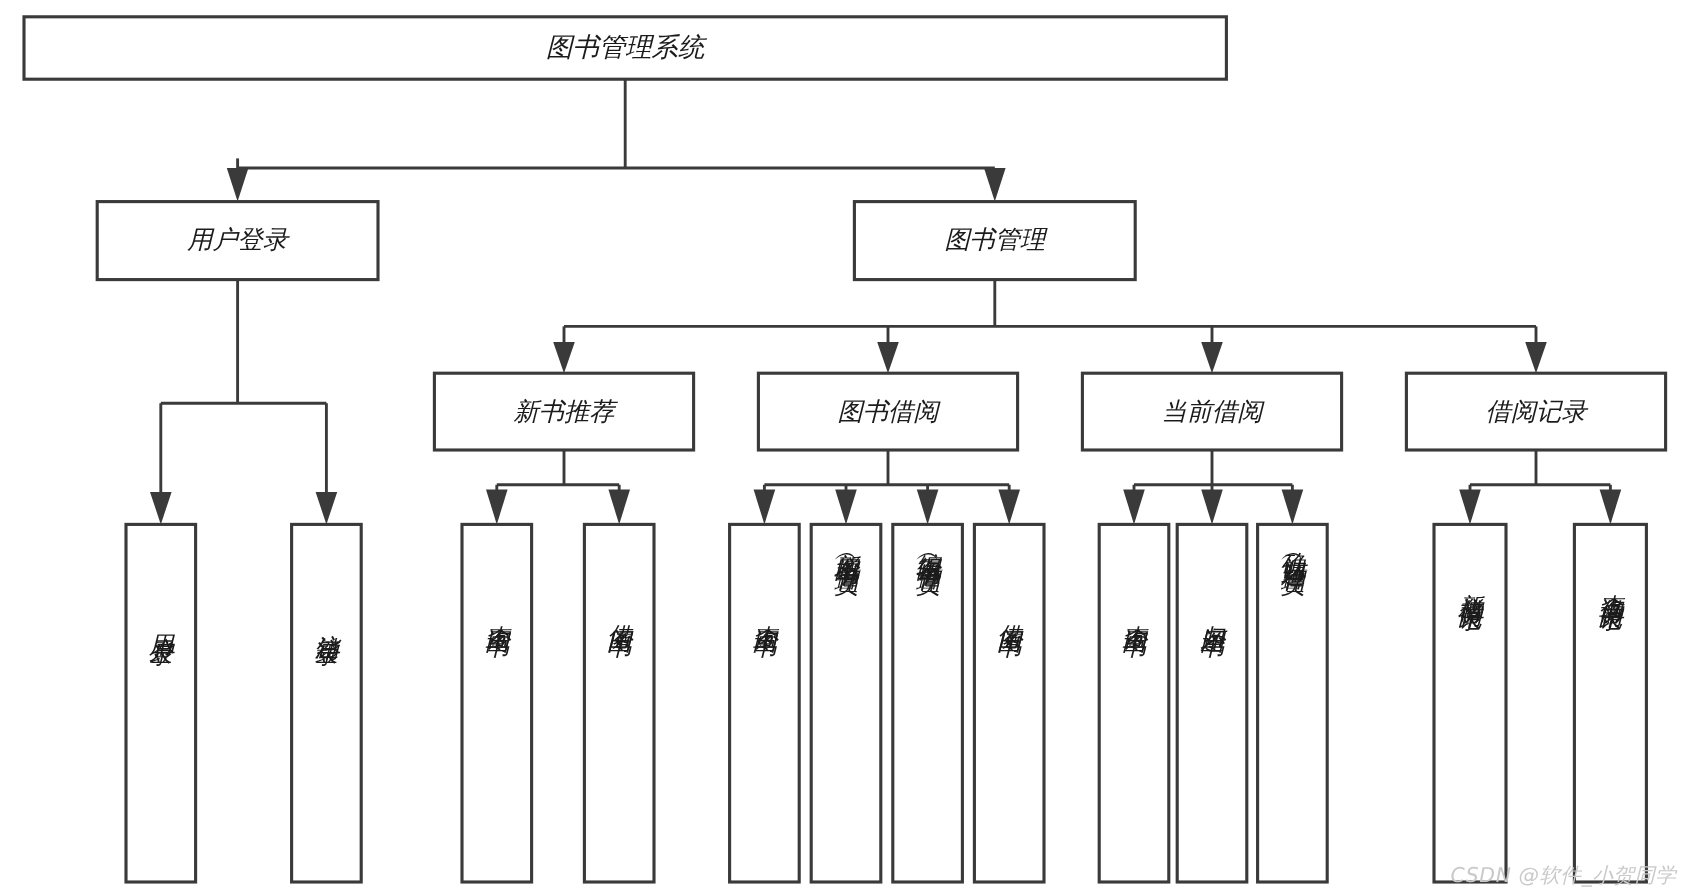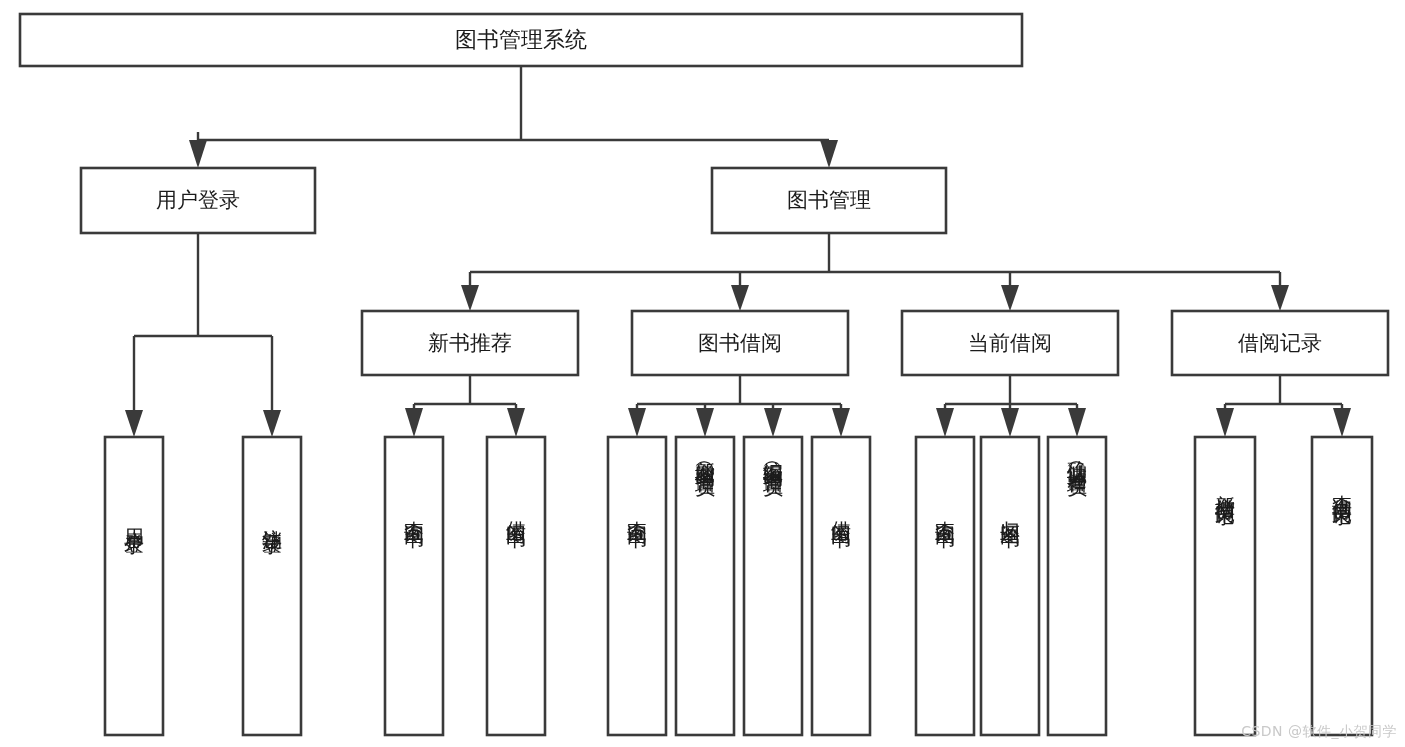--- a/index.html
+++ b/index.html
@@ -13,20 +13,21 @@
     position: relative;
     overflow: hidden;
     font-family: "DejaVu Sans", "Liberation Sans", sans-serif;
   }
   #diagram-root {
     position: absolute;
     left: 0;
     top: 0;
     width: 1405px;
     height: 747px;
+    font-style: italic;
   }
   svg.diagram-canvas {
     display: block;
     width: 1405px;
     height: 747px;
   }
   .node-box {
     fill: #ffffff;
     stroke: #3a3a3a;
     stroke-width: 2.6;
@@ -66,21 +67,21 @@
     line-height: 1.06;
     letter-spacing: 2.5px;
     color: #1b1b1b;
     white-space: nowrap;
   }
   .watermark {
     position: absolute;
     right: 8px;
     bottom: 6px;
     font-family: "DejaVu Sans", "Liberation Sans", sans-serif;
-    font-size: 14px;
+    font-size: 17px;
     color: #c9c9c9;
     letter-spacing: 0.5px;
     white-space: nowrap;
   }
 </style>
 </head>
 <body>
 
 <div id="diagram-root">
 

